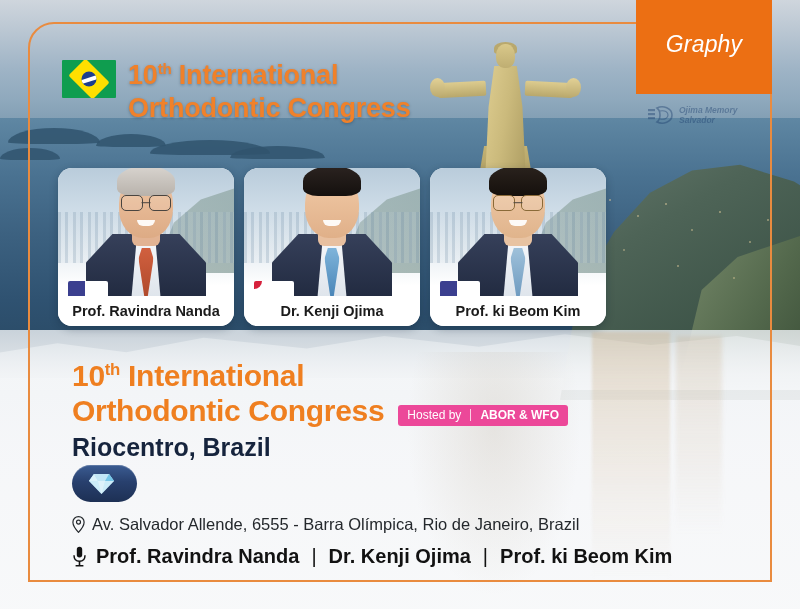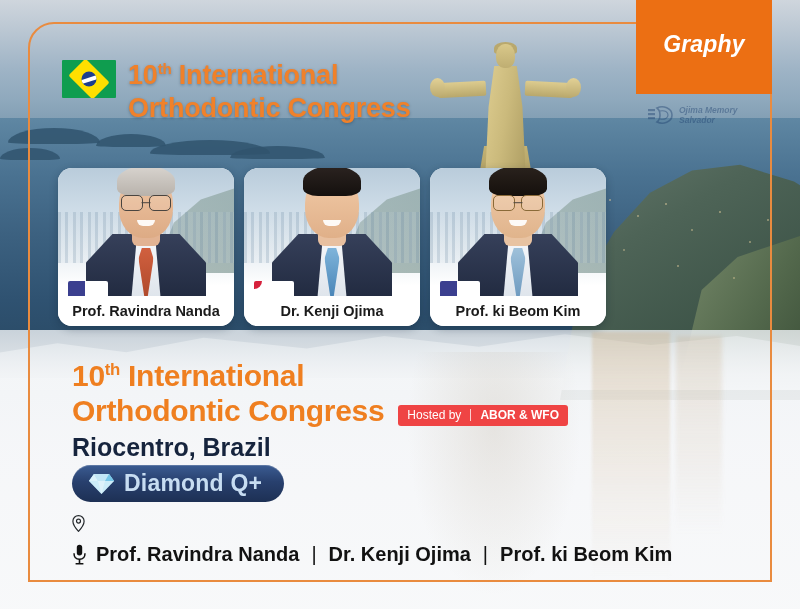--- a/index.html
+++ b/index.html
@@ -198,21 +198,21 @@
     left: 636px; top: -6px;
     width: 136px; height: 100px;
     background: #ec6f13;
     display: flex;
     align-items: center;
     justify-content: center;
   }
   .graphy-text {
     color: #ffffff;
     font-size: 23px;
-    font-weight: 700;
+    font-weight: 400;
     font-style: italic;
     letter-spacing: .2px;
     font-family: "Liberation Sans", sans-serif;
   }
   .graphy-tagline {
     position: absolute;
     left: 648px; top: 104px;
     width: 122px;
     display: flex;
     align-items: center;
@@ -426,21 +426,21 @@
   }
   .dates {
     color: #ef7f20;
     font-weight: 700;
     font-size: 24px;
     white-space: nowrap;
   }
   .hosted {
     display: inline-flex;
     align-items: center;
-    background: #ef4444;
+    background: #ec4899;
     border-radius: 3px;
     height: 21px;
     padding: 0 9px;
     gap: 9px;
     color: #ffffff;
     font-size: 12px;
     font-weight: 400;
     white-space: nowrap;
     transform: translateY(-2px);
   }
@@ -687,31 +687,31 @@
           <svg viewBox="0 0 27 22" width="27" height="22" aria-hidden="true">
             <polygon points="6,1 21,1 26,8 13.5,21 1,8" fill="#bfe6f7"></polygon>
             <polygon points="6,1 21,1 26,8 1,8" fill="#8fd2ee"></polygon>
             <polygon points="1,8 13.5,21 26,8" fill="#d6f1fb" opacity=".55"></polygon>
             <polygon points="6,1 10,8 1,8" fill="#e8f8fd" opacity=".85"></polygon>
             <polygon points="17,8 21,1 26,8" fill="#6fc3e6" opacity=".8"></polygon>
             <polygon points="10,8 17,8 13.5,21" fill="#ffffff" opacity=".35"></polygon>
             <polygon points="6,1 21,1 17,8 10,8" fill="#ffffff" opacity=".45"></polygon>
           </svg>
         </span>
-        <span class="diamond-label">Diamond Q+</span>
       </span>
     </div>
 
     <div class="address">
       <span class="pin">
         <svg viewBox="0 0 13 17" width="13" height="17" aria-hidden="true">
           <path d="M6.5 0.7 C3.3 0.7 0.9 3.1 0.9 6.2 C0.9 10.3 6.5 16.3 6.5 16.3 C6.5 16.3 12.1 10.3 12.1 6.2 C12.1 3.1 9.7 0.7 6.5 0.7 Z" fill="none" stroke="#24282c" stroke-width="1.2"></path>
           <circle cx="6.5" cy="6.1" r="2" fill="none" stroke="#24282c" stroke-width="1.2"></circle>
         </svg>
       </span>
+      <span>Av. Salvador Allende, 6555 - Barra Olímpica, Rio de Janeiro, Brazil</span>
     </div>
 
     <div class="speakers">
       <span class="mic">
         <svg viewBox="0 0 15 21" width="15" height="21" aria-hidden="true">
           <rect x="4.8" y="0.8" width="5.4" height="10.6" rx="2.7" fill="#121212"></rect>
           <path d="M2 9.2 C2 13.2 4.4 15.2 7.5 15.2 C10.6 15.2 13 13.2 13 9.2" fill="none" stroke="#121212" stroke-width="1.5"></path>
           <rect x="6.7" y="15" width="1.6" height="4" fill="#121212"></rect>
           <rect x="3.6" y="19" width="7.8" height="1.5" fill="#121212"></rect>
         </svg>

